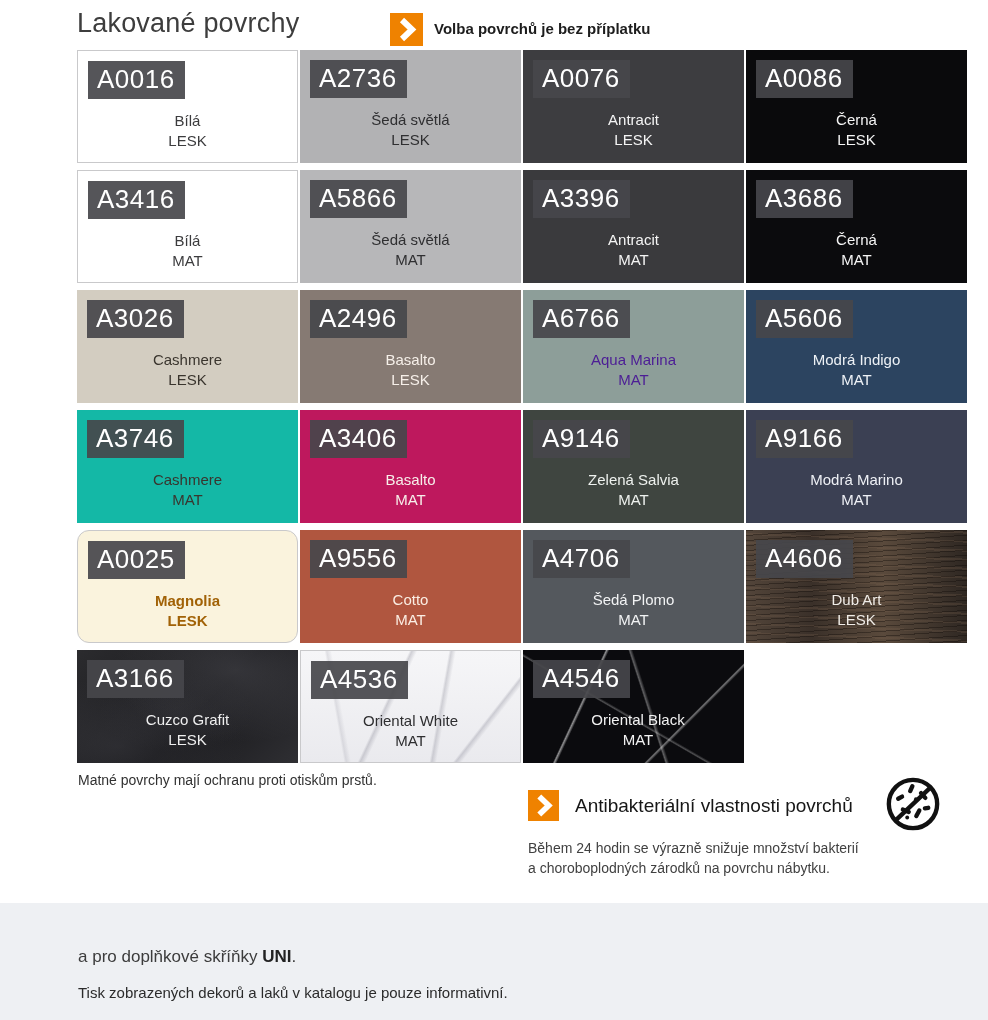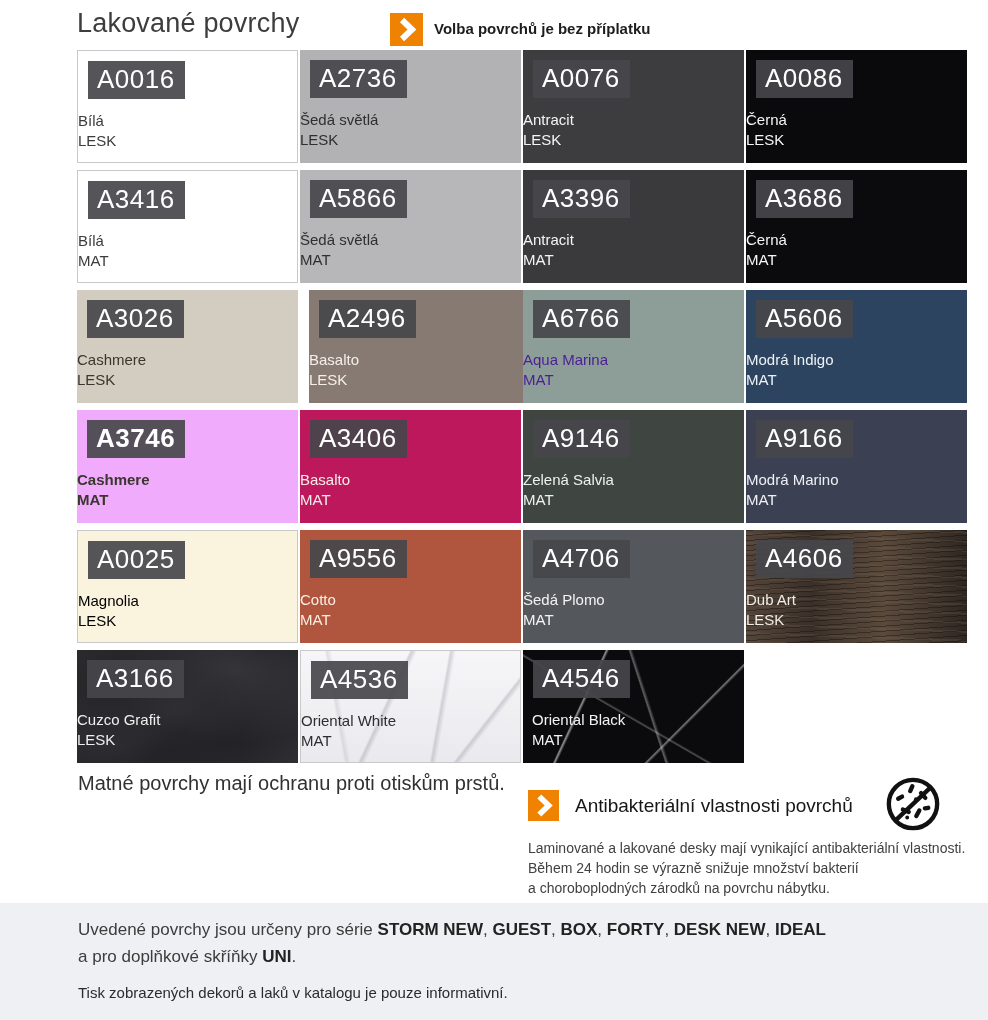--- a/index.html
+++ b/index.html
@@ -33,21 +33,21 @@
     overflow:hidden;
   }
   .swatch.bordered{border:1px solid #c9c9cb;}
   .badge{
     position:absolute;left:10px;top:10px;
     background:rgba(70,70,75,0.92);
     color:#ffffff;font-size:26px;line-height:1;
     padding:5px 10px 7px 9px;letter-spacing:.5px;
   }
   .sw-text{
-    position:absolute;left:0;right:0;top:60px;text-align:left;
+    position:absolute;left:0;right:0;top:60px;text-align:center;
     font-size:15px;line-height:20px;
   }
 
   
   .tex-wood{
     background:
       repeating-linear-gradient(176deg, rgba(15,10,7,0.38) 0 1px, rgba(0,0,0,0) 1px 5px),
       repeating-linear-gradient(2deg, rgba(125,100,80,0.22) 0 2px, rgba(0,0,0,0) 2px 9px),
       linear-gradient(90deg,#53453a 0%,#3a3029 30%,#5a4a3c 62%,#2e2722 100%);
   }
@@ -69,21 +69,21 @@
   .tex-marble-black{
     background:
       linear-gradient(115deg, rgba(0,0,0,0) 30%, rgba(255,255,255,0.55) 30.6%, rgba(0,0,0,0) 31.6%),
       linear-gradient(72deg, rgba(0,0,0,0) 55%, rgba(255,255,255,0.35) 55.6%, rgba(0,0,0,0) 56.8%),
       linear-gradient(135deg, rgba(0,0,0,0) 70%, rgba(255,255,255,0.45) 70.5%, rgba(0,0,0,0) 71.6%),
       linear-gradient(30deg, rgba(0,0,0,0) 44%, rgba(255,255,255,0.28) 44.6%, rgba(0,0,0,0) 45.6%),
       #0b0b0e;
   }
 
   
-  .matte-note{left:78px;top:772px;font-size:20px;color:#313131;}
+  .matte-note{left:78px;top:772px;font-size:14px;color:#313131;}
   .ab-head{left:575px;top:795px;font-size:19px;color:#161616;}
   .ab-body{left:528px;top:838px;font-size:14px;line-height:20px;color:#414141;width:450px;}
   .nobact{left:884px;top:775px;}
 
   
   .footer{
     left:0;top:903px;width:988px;height:117px;background:#eef0f3;
   }
   .footer-main{position:absolute;left:78px;top:13px;font-size:17px;line-height:27px;color:#3c3c3c;width:860px;}
   .footer-main b{font-weight:700;color:#222;}
@@ -158,42 +158,42 @@
         <div>MAT</div>
       </div>
     </div>
     <div class="swatch" style="background: rgb(211, 205, 193);">
       <span class="badge">A3026</span>
       <div class="sw-text" style="color: rgb(58, 53, 46);">
         <div>Cashmere</div>
         <div>LESK</div>
       </div>
     </div>
-    <div class="swatch" style="background: rgb(134, 122, 115); margin-left: 9px;">
+    <div class="swatch" style="background: rgb(134, 122, 115);">
       <span class="badge">A2496</span>
       <div class="sw-text" style="color: rgb(246, 239, 233);">
         <div>Basalto</div>
         <div>LESK</div>
       </div>
     </div>
     <div class="swatch" style="background: rgb(141, 158, 153);">
       <span class="badge">A6766</span>
       <div class="sw-text" style="color: #4c1d95;">
         <div>Aqua Marina</div>
         <div>MAT</div>
       </div>
     </div>
     <div class="swatch" style="background: rgb(44, 68, 96);">
       <span class="badge">A5606</span>
       <div class="sw-text" style="color: rgb(238, 242, 246);">
         <div>Modrá Indigo</div>
         <div>MAT</div>
       </div>
     </div>
-    <div class="swatch" style="background: #f0abfc; font-weight: bold;">
+    <div class="swatch" style="background: #14b8a6;">
       <span class="badge">A3746</span>
       <div class="sw-text" style="color: rgb(58, 53, 46);">
         <div>Cashmere</div>
         <div>MAT</div>
       </div>
     </div>
     <div class="swatch" style="background: #be185d;">
       <span class="badge">A3406</span>
       <div class="sw-text" style="color: rgb(246, 239, 233);">
         <div>Basalto</div>
@@ -207,23 +207,23 @@
         <div>MAT</div>
       </div>
     </div>
     <div class="swatch" style="background: rgb(59, 64, 83);">
       <span class="badge">A9166</span>
       <div class="sw-text" style="color: rgb(238, 240, 245);">
         <div>Modrá Marino</div>
         <div>MAT</div>
       </div>
     </div>
-    <div class="swatch bordered" style="background: rgb(250, 243, 221);">
+    <div class="swatch bordered" style="background: rgb(250, 243, 221); border-radius: 12px;">
       <span class="badge">A0025</span>
-      <div class="sw-text" style="color: #000000;">
+      <div class="sw-text" style="color: #a16207; font-weight: bold;">
         <div>Magnolia</div>
         <div>LESK</div>
       </div>
     </div>
     <div class="swatch" style="background: rgb(176, 86, 63);">
       <span class="badge">A9556</span>
       <div class="sw-text" style="color: rgb(251, 238, 228);">
         <div>Cotto</div>
         <div>MAT</div>
       </div>
@@ -285,24 +285,23 @@
       <rect x="33" y="34" width="4.5" height="11" rx="2.2" transform="rotate(28 35 39)"></rect>
       <rect x="42" y="30" width="4.5" height="8" rx="2.2" transform="rotate(80 44 34)"></rect>
       <circle cx="33" cy="25" r="2"></circle>
       <circle cx="24" cy="44" r="2"></circle>
     </g>
     <line x1="12" y1="47" x2="48" y2="13" stroke="#111111" stroke-width="4.5"></line>
   </svg>
 </div>
 
 <div class="abs ab-body" id="ab-body">
-    <div>Laminované a lakované desky mají vynikající antibakteriální vlastnosti.</div>
     <div>Během 24 hodin se výrazně snižuje množství bakterií</div>
     <div>a choroboplodných zárodků na povrchu nábytku.</div>
   </div>
 
 <div class="abs footer">
   <div class="footer-main">
-    <span id="footer-line1"><span>Uvedené povrchy jsou určeny pro série </span><b>STORM NEW</b><span>, </span><b>GUEST</b><span>, </span><b>BOX</b><span>, </span><b>FORTY</b><span>, </span><b>DESK NEW</b><span>, </span><b>IDEAL</b></span><br>
+    <br>
     <span id="footer-line2"><span>a pro doplňkové skříňky </span><b>UNI</b><span>.</span></span>
   </div>
   <div class="footer-note">Tisk zobrazených dekorů a laků v katalogu je pouze informativní.</div>
 </div>
 
 </body></html>

